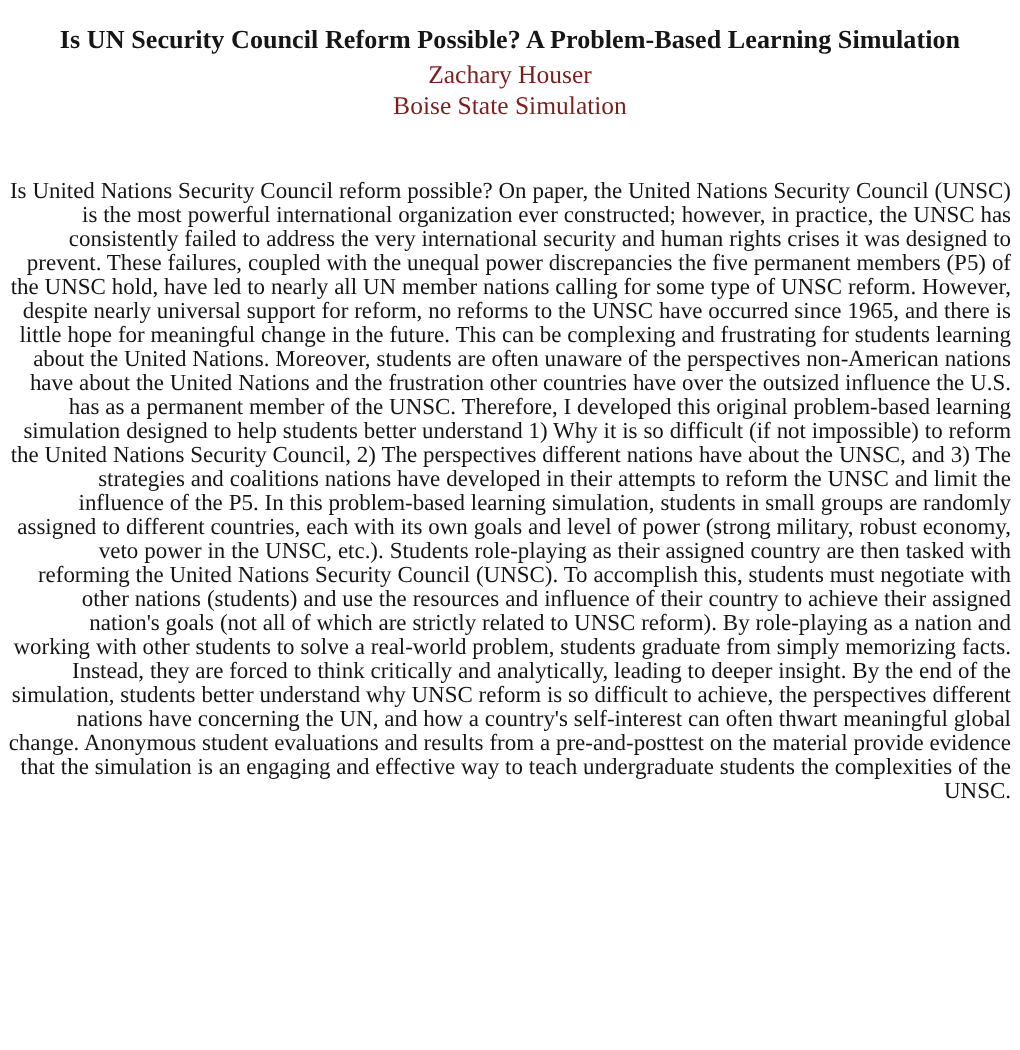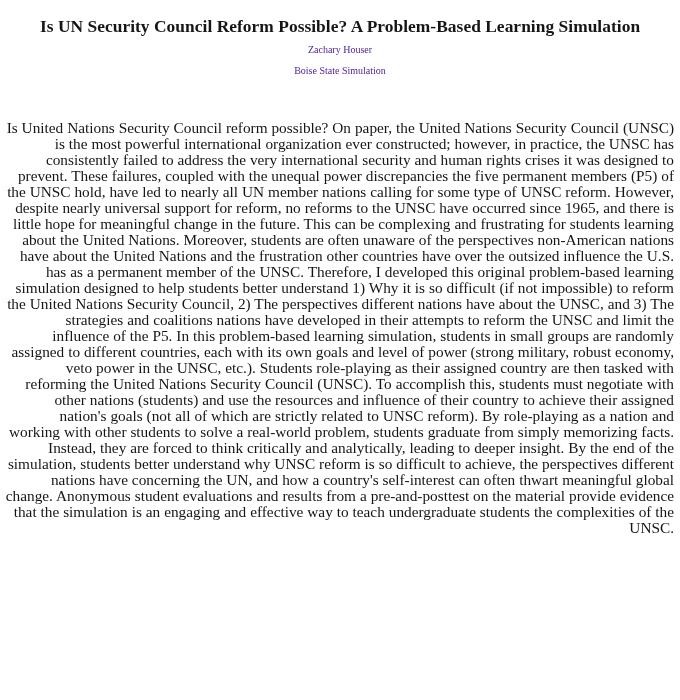--- a/index.html
+++ b/index.html
@@ -42,23 +42,23 @@
   
   .author-block {
     position: absolute;
     top: 40px;
     left: 0;
     width: 680px;
     text-align: center;
   }
   .author-name,
   .author-affil {
-    font-size: 10px;
+    font-size: 17px;
     line-height: 20.5px;
-    color: #4c1d95;
+    color: #7f1d1d;
   }
 
   
   .abstract {
     position: absolute;
     top: 120px;
     left: 5px;
     width: 669px;
     font-size: 15.3px;
     line-height: 16px;

